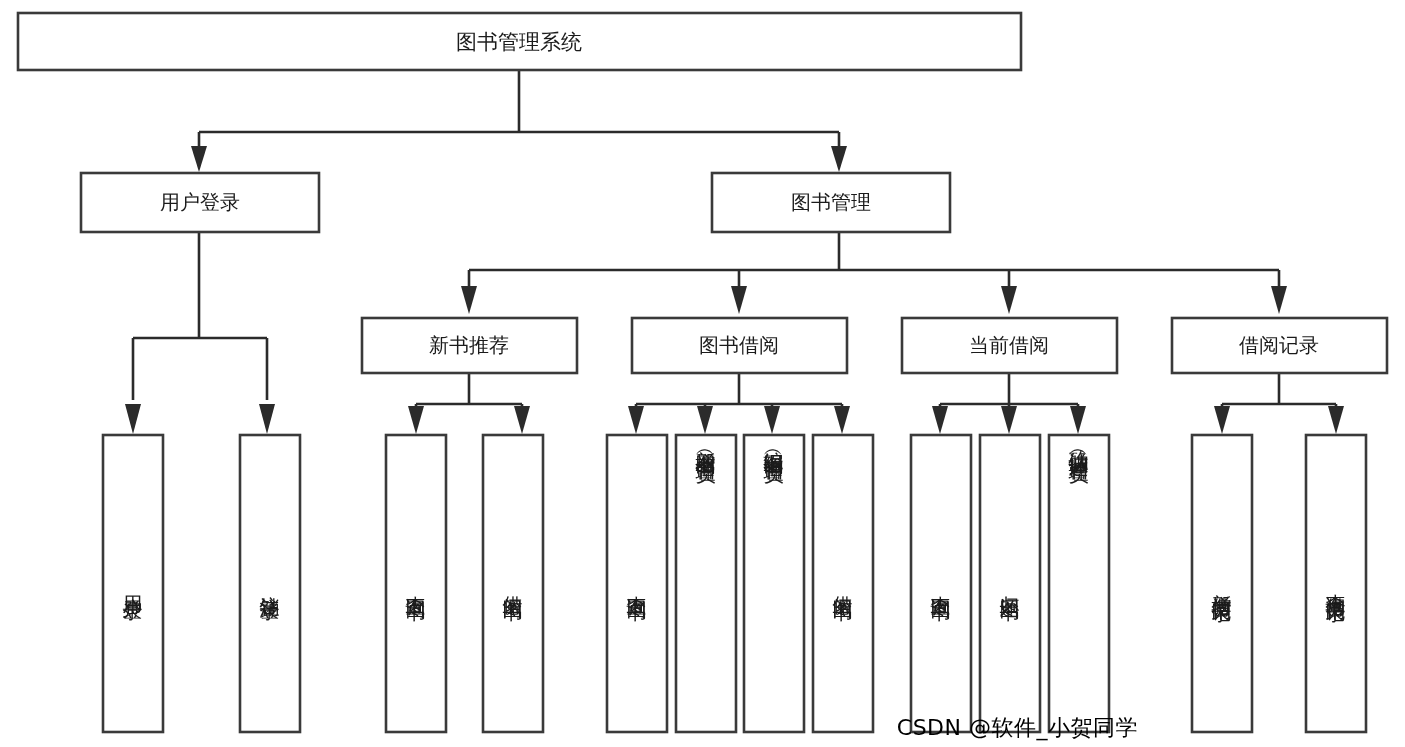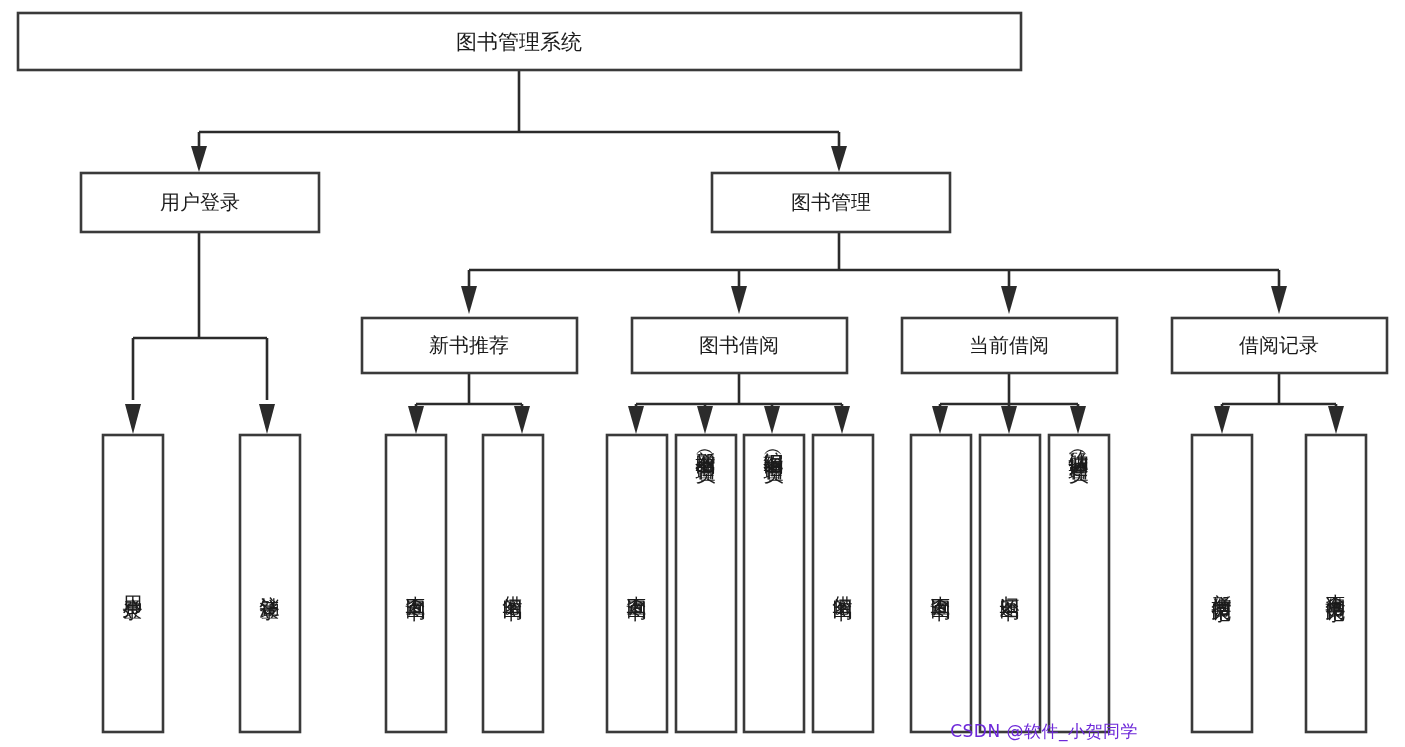--- a/index.html
+++ b/index.html
@@ -67,22 +67,22 @@
     text-orientation: upright;
     letter-spacing: 2px;
     white-space: nowrap;
     line-height: 1;
   }
   .watermark {
     position: absolute;
     right: 6px;
     bottom: 4px;
     font-family: "DejaVu Sans", "Liberation Sans", sans-serif;
-    font-size: 17px;
-    color: #6d28d9;
+    font-size: 22px;
+    color: #000000;
     white-space: nowrap;
     letter-spacing: 0.5px;
   }
 </style>
 </head>
 <body>
 
 <div id="diagram-root">
 
   <svg class="canvas" viewBox="0 0 1405 747">

